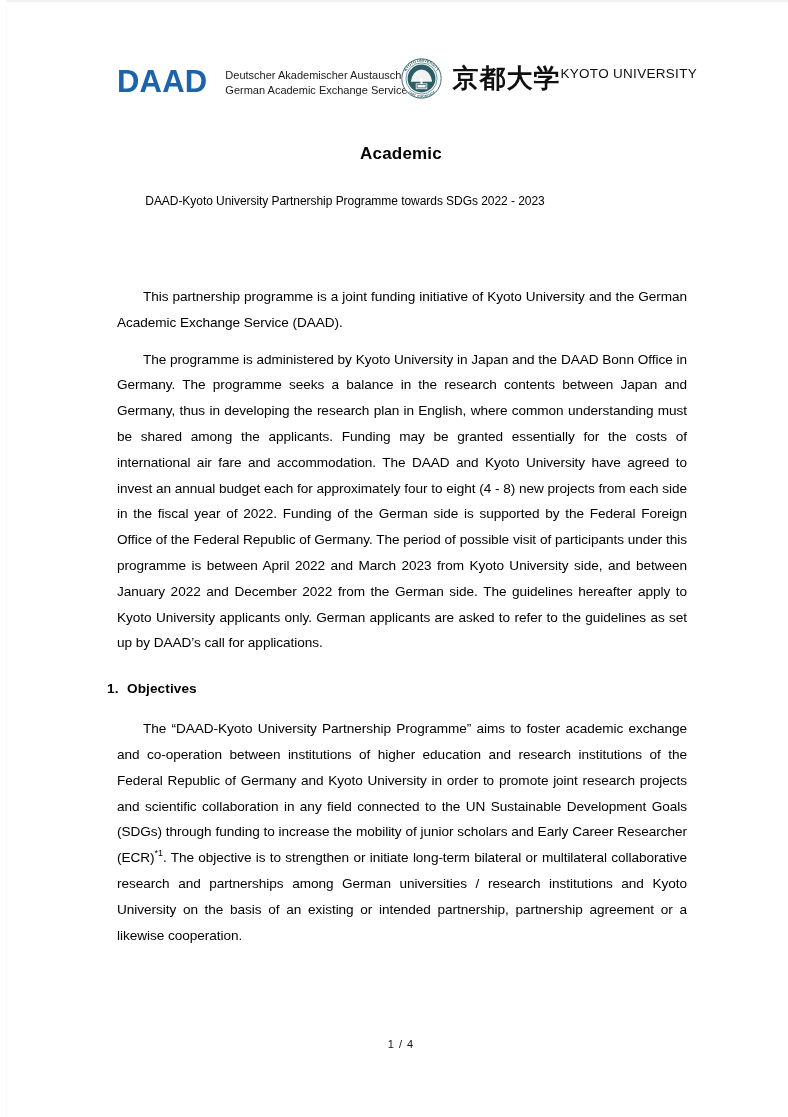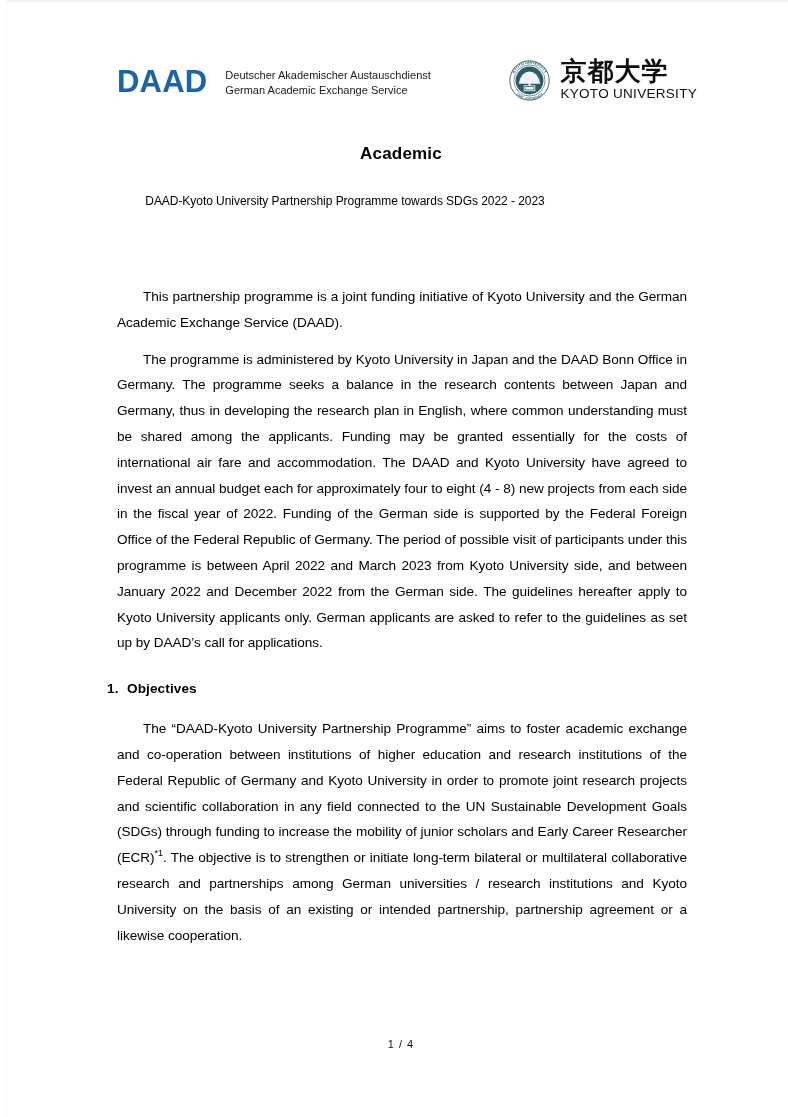--- a/index.html
+++ b/index.html
@@ -73,21 +73,21 @@
     align-items: center;
   }
   .kyoto-seal {
     width: 41px;
     height: 41px;
     flex: 0 0 41px;
     margin-right: 10px;
   }
   .kyoto-text {
     display: flex;
-    flex-direction: column;
+    flex-direction: row;
     justify-content: space-between;
   }
   .kyoto-jp {
     font-family: "DejaVu Sans", sans-serif;
     font-size: 26px;
     font-weight: bold;
     line-height: 1.05;
     color: #101010;
     letter-spacing: 1px;
   }

